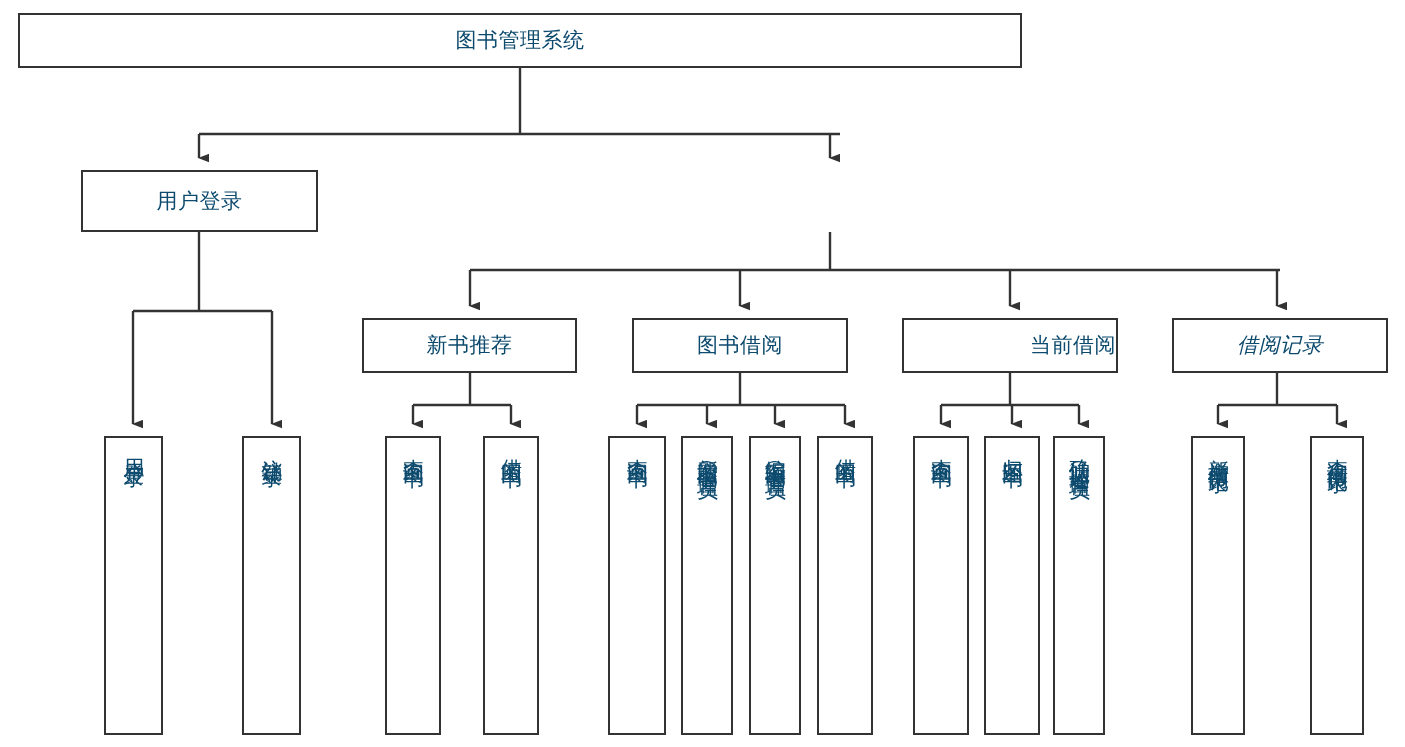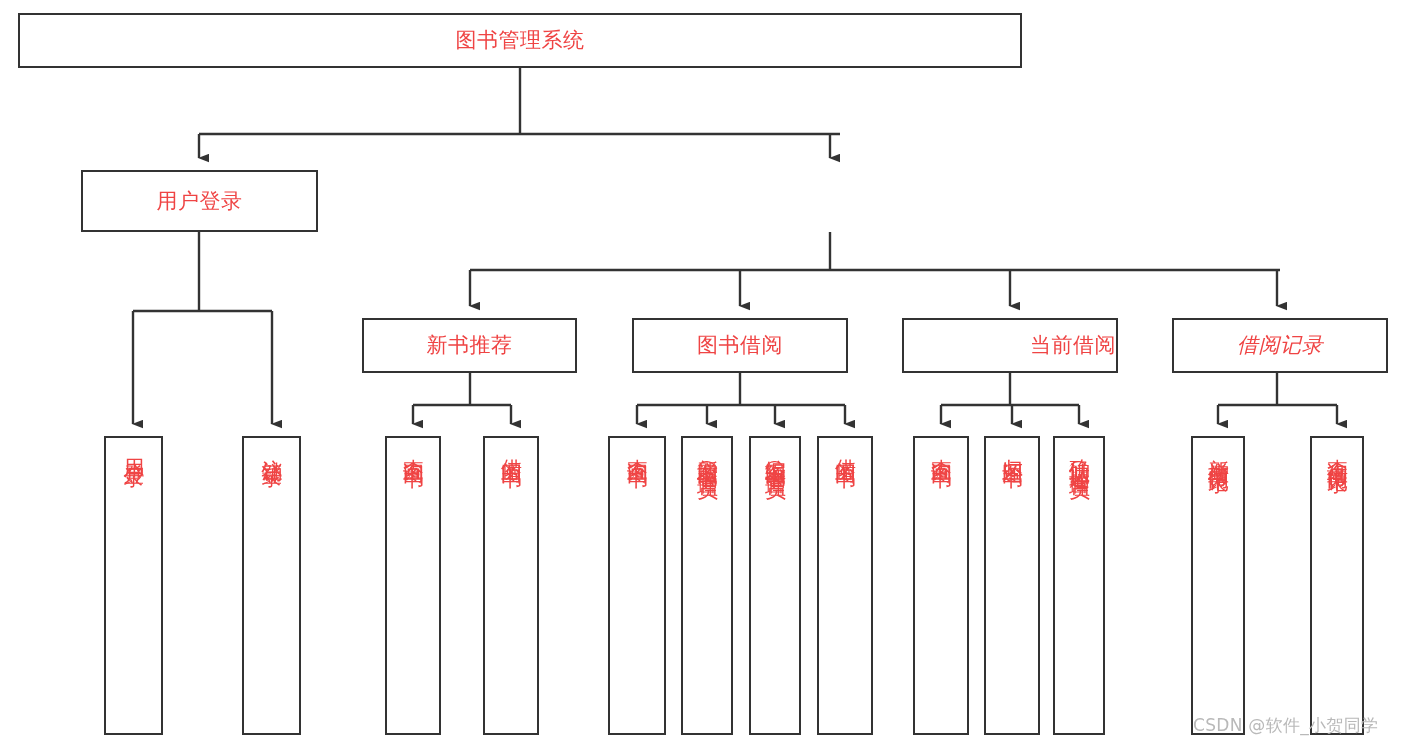--- a/index.html
+++ b/index.html
@@ -27,21 +27,21 @@
   }
   .node {
     position: absolute;
     box-sizing: border-box;
     border: 2.2px solid #333333;
     background: #ffffff;
     display: flex;
     align-items: center;
     justify-content: center;
     text-align: center;
-    color: #ef4444;
+    color: #0c4a6e;
   }
   .node .label {
     display: block;
     line-height: 1.18;
     letter-spacing: 0.5px;
   }
   .node.horizontal .label {
     font-size: 21px;
   }
   .node.vertical {
@@ -180,15 +180,14 @@
     <span class="label">确认归还（管理员）</span>
   </div>
 
   <div class="node vertical" style="left:1191px; top:436px; width:54px; height:299px;">
     <span class="label">新增借阅记录</span>
   </div>
   <div class="node vertical" style="left:1310px; top:436px; width:54px; height:299px;">
     <span class="label">查询借阅记录</span>
   </div>
 
-  <div id="watermark">CSDN @软件_小贺同学</div>
 
 </div>
 
 </body></html>

